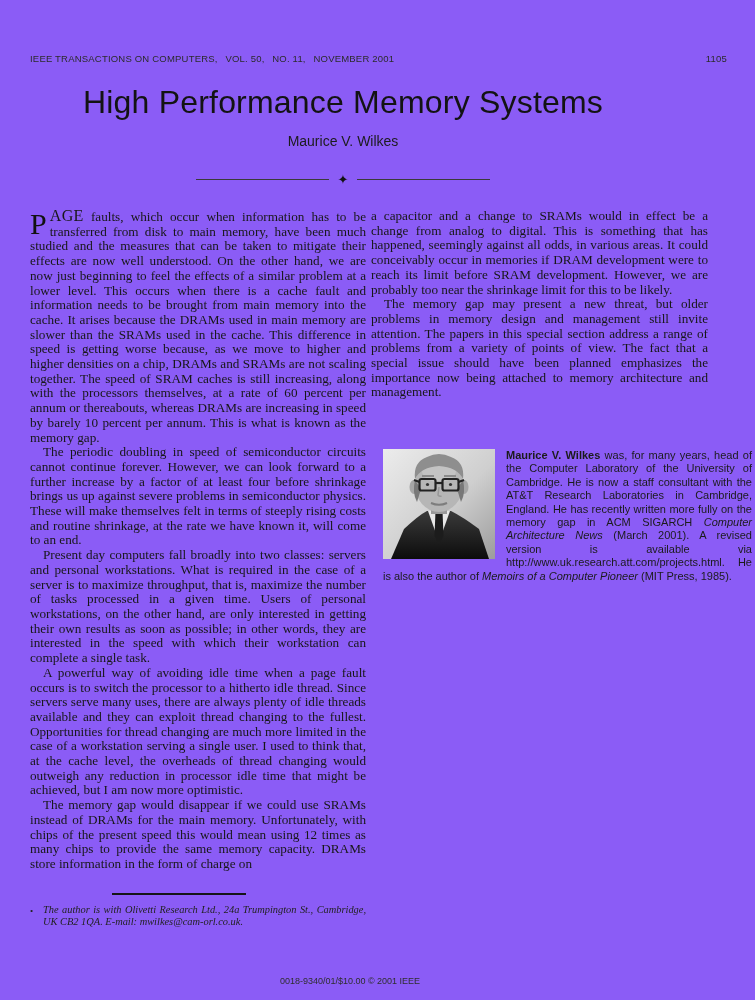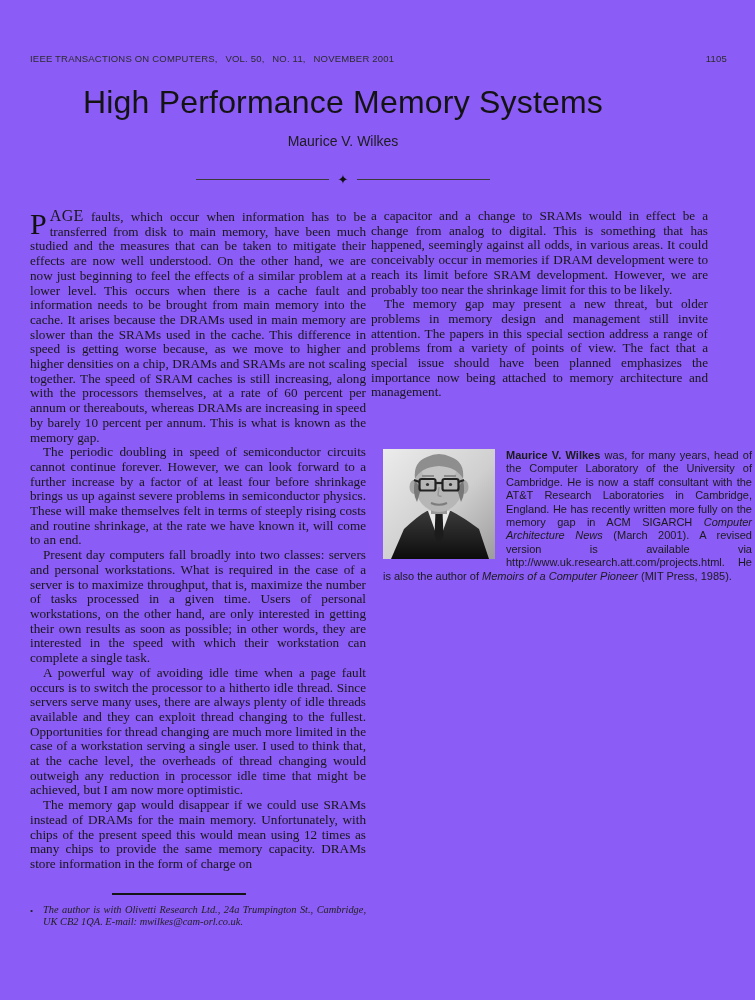--- a/index.html
+++ b/index.html
@@ -130,14 +130,15 @@
   </div>
 
   <div class="footnotes">
     <div class="fn-rule"></div>
     <div class="fn-item">
       <span class="fn-bullet">•</span>
       <span class="fn-body">The author is with Olivetti Research Ltd., 24a Trumpington St., Cambridge, UK CB2 1QA. E-mail: mwilkes@cam-orl.co.uk.</span>
     </div>
   </div>
 
+  <div class="copyright">0018-9340/01/$10.00 © 2001 IEEE</div>
 
 </div>
 
 </body></html>

